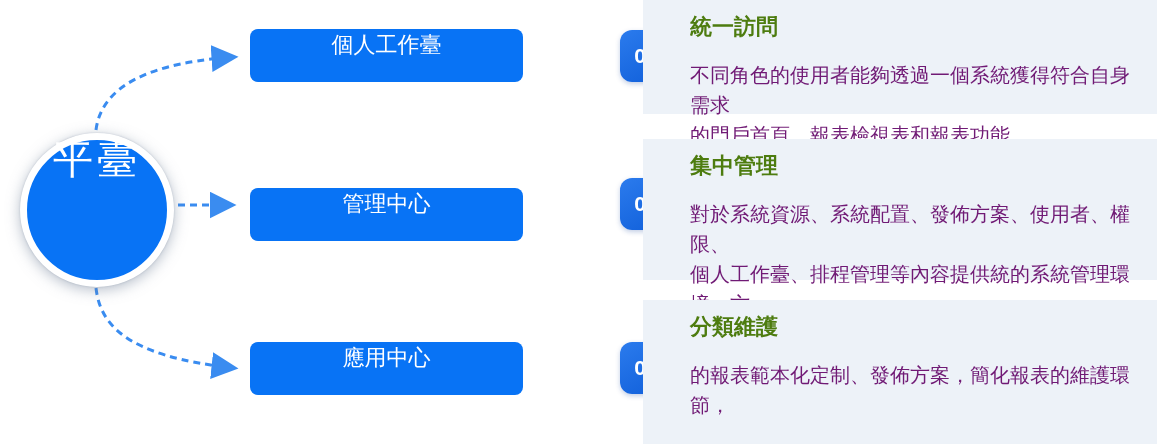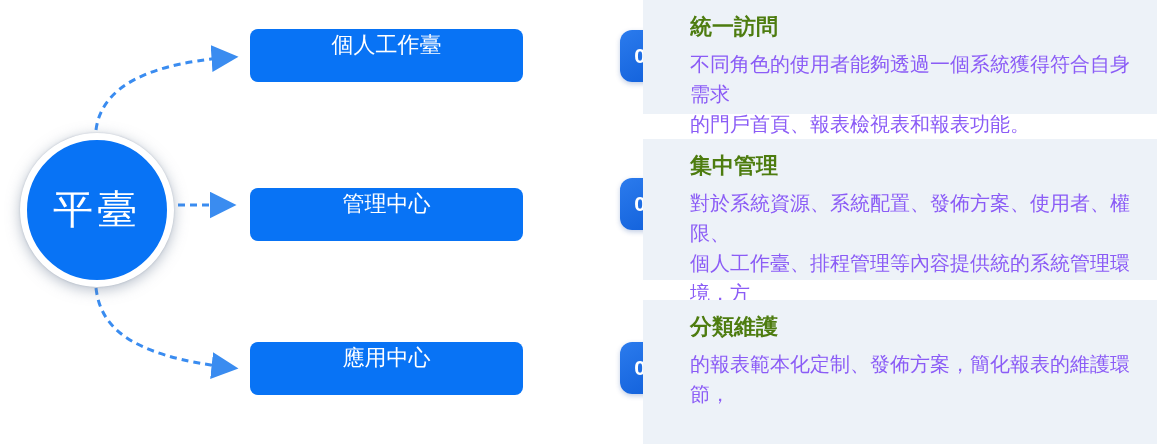--- a/index.html
+++ b/index.html
@@ -4,21 +4,21 @@
 <style>
   html,body{margin:0;padding:0;background:#ffffff;}
   .stage{
     position:relative;width:1157px;height:446px;background:#ffffff;
     font-family:"Liberation Sans",sans-serif;overflow:hidden;
   }
   
   .platform-circle{
     position:absolute;left:20px;top:133px;width:154px;height:154px;
     box-sizing:border-box;background:#0873f5;border:7px solid #ffffff;
-    border-radius:50%;display:flex;align-items:center;justify-content:center;
+    border-radius:50%;display:flex;align-items:flex-start;justify-content:center;
     box-shadow:0 3px 14px rgba(110,125,150,0.50),0 0 2px rgba(110,125,150,0.35);
   }
   .platform-label{
     color:#ffffff;font-family:"Liberation Serif",serif;
     font-size:40px;letter-spacing:4px;line-height:1;
   }
   
   .arrows{position:absolute;left:0;top:0;pointer-events:none;}
   .dash{fill:none;stroke:#3a8cf0;stroke-width:3;stroke-dasharray:7 5;}
   
@@ -37,21 +37,21 @@
     background:#edf2f8;padding:14px 14px 0 47px;
   }
   .panel.p1{top:0;height:114px;}
   .panel.p2{top:139px;height:141px;}
   .panel.p3{top:300px;height:144px;}
   .feature-title{
     margin:0;color:#4d7c0f;font-size:22px;font-weight:bold;line-height:26px;
     font-family:"Liberation Sans",sans-serif;
   }
   .feature-desc{
-    margin:9px 0 0 0;color:#8b5cf6;font-size:20px;line-height:30px;
+    margin:20px 0 0 0;color:#701a75;font-size:20px;line-height:30px;
     font-family:"Liberation Serif",serif;
   }
   .feature-desc .line{display:block;}
   
   .badge{
     position:absolute;left:620px;width:52px;height:52px;border-radius:12px;
     background:linear-gradient(150deg,#2b7bed 0%,#0f5ed9 100%);
     color:#ffffff;font-size:21px;font-weight:bold;
     display:flex;align-items:center;justify-content:center;
     box-shadow:0 2px 5px rgba(10,60,150,0.25);

